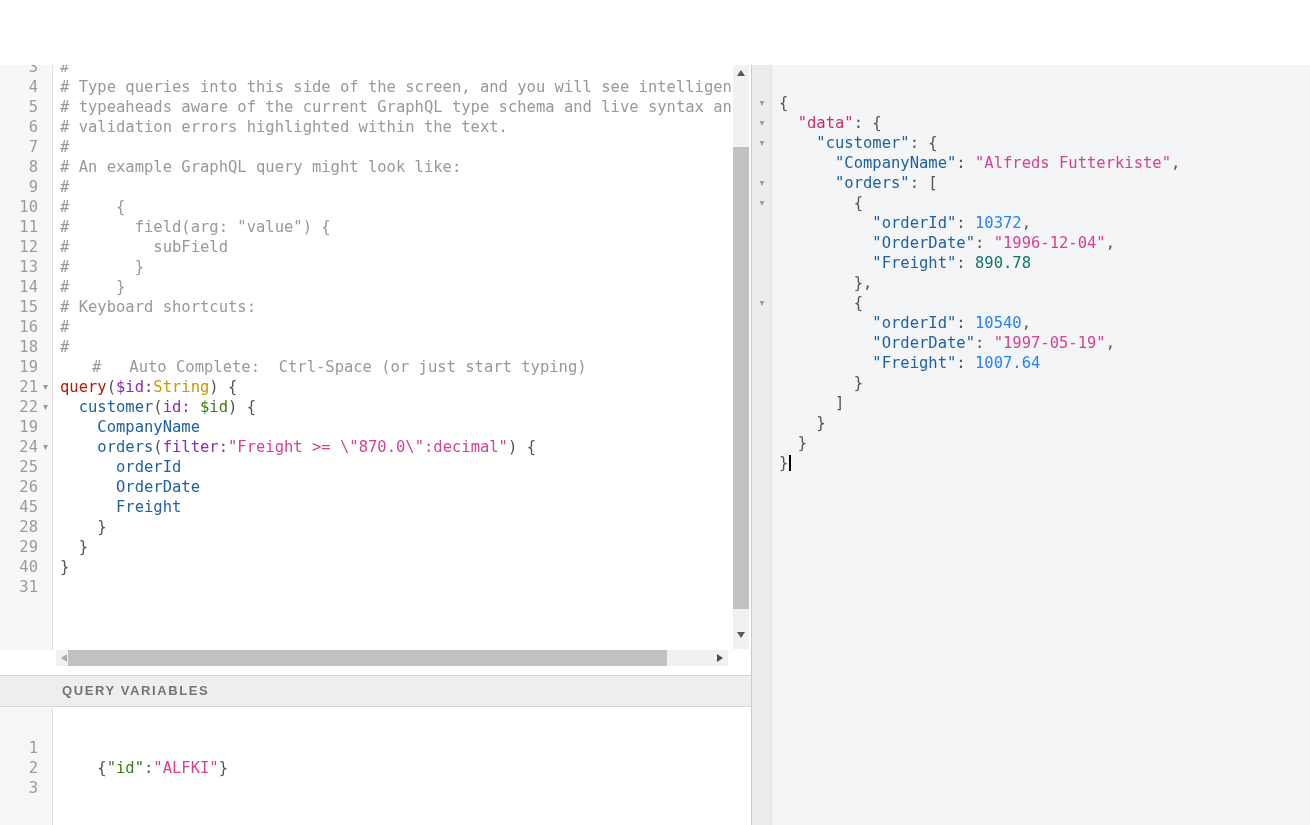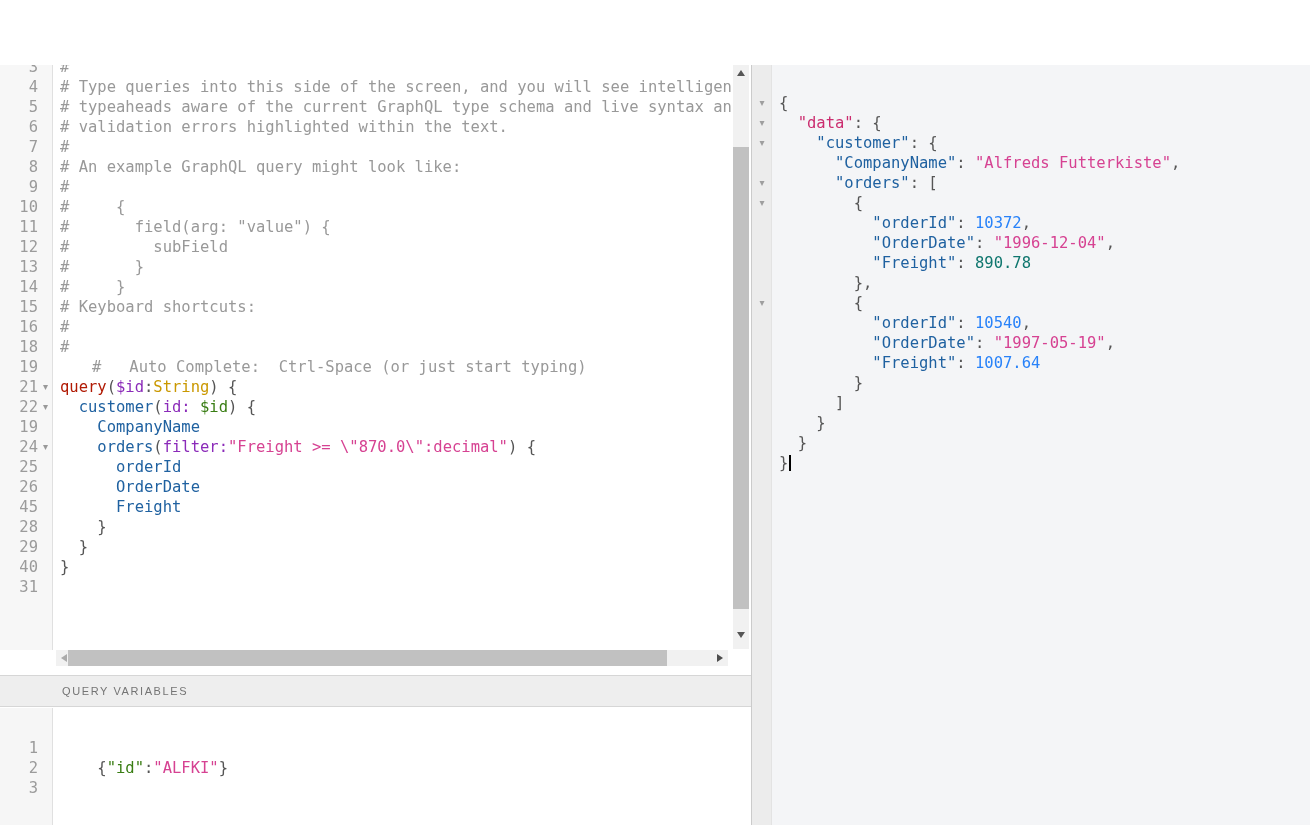--- a/index.html
+++ b/index.html
@@ -47,21 +47,21 @@
   .tri-down{width:0;height:0;border-left:4.5px solid transparent;border-right:4.5px solid transparent;border-top:6px solid #565656;}
   .hscroll{position:absolute;left:56px;top:650px;width:672px;height:16px;background:#f1f1f1;}
   .hthumb{position:absolute;left:12px;top:0;width:599px;height:16px;background:#c1c1c1;}
   .h-left{left:0;top:0;} .h-right{left:656px;top:0;}
   .tri-left{width:0;height:0;border-top:4.5px solid transparent;border-bottom:4.5px solid transparent;border-right:6px solid #ababab;}
   .tri-right{width:0;height:0;border-top:4.5px solid transparent;border-bottom:4.5px solid transparent;border-left:6px solid #4c4c4c;}
 
   
   .vars-bar{position:absolute;left:0;top:675px;width:751px;height:32px;box-sizing:border-box;
             background:#eeeeee;border-top:1px solid #d6d6d6;border-bottom:1px solid #d6d6d6;
-            color:#747474;font-size:11px;font-weight:normal;letter-spacing:1.6px;
+            color:#747474;font-size:13px;font-weight:bold;letter-spacing:1.6px;
             line-height:30px;padding-left:62px;cursor:pointer;}
   .vars-pane{position:absolute;left:0;top:708px;width:751px;height:117px;background:#fff;}
   .vars-gutter{position:absolute;left:0;top:0;width:53px;height:117px;background:#f6f6f6;
                border-right:1px solid #e0e0e0;box-sizing:border-box;}
   #vars-code{position:absolute;left:0;top:0;width:751px;height:117px;overflow:hidden;padding-top:30px;}
 
   
   .right-pane{position:absolute;left:751px;top:65px;width:559px;height:760px;box-sizing:border-box;
               background:#f4f5f7;border-left:1px solid #cbcbcb;}
   .result-gutter{position:absolute;left:0;top:0;width:20px;height:760px;background:#ececec;

